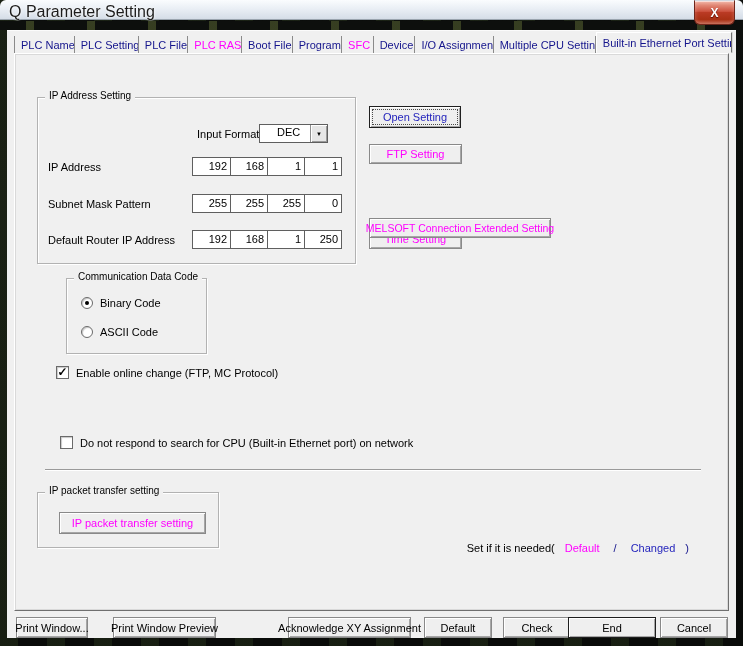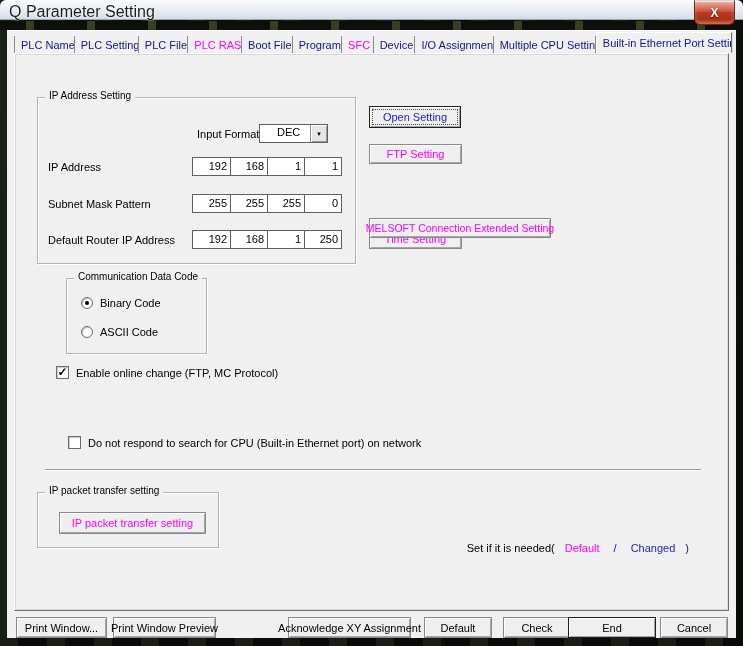--- a/index.html
+++ b/index.html
@@ -238,37 +238,37 @@
       <div class="radio-row" style="left:14px; top:47px;">
         <span class="radio-circ"></span>
         <span class="opt-label">ASCII Code</span>
       </div>
     </div>
 
     <div class="check-row" style="left:41px; top:312px;">
       <span class="check-box on"></span>
       <span class="opt-label">Enable online change (FTP, MC Protocol)</span>
     </div>
-    <div class="check-row" style="left:53px; top:382px;">
+    <div class="check-row" style="left:45px; top:382px;">
       <span class="check-box"></span>
       <span class="opt-label">Do not respond to search for CPU (Built-in Ethernet port) on network</span>
     </div>
 
     <div class="hsep" style="left:30px; top:415px; width:656px;"></div>
 
     <div class="group" style="left:22px; top:438px; width:182px; height:56px;">
       <div class="group-label">IP packet transfer setting</div>
     </div>
     <div class="btn magenta" style="left:44px; top:458px; width:147px; height:22px;">IP packet transfer setting</div>
 
     <div class="legend" style="right:39px; top:488px;">
       <span>Set if it is needed(</span><span class="m">Default</span><span class="sl">/</span><span class="c">Changed</span><span class="p">)</span>
     </div>
   </div>
 
-  <div class="btn" style="left:9px; top:586px; width:91px; height:21px;">Print Window...</div>
+  <div class="btn" style="left:9px; top:586px; width:72px; height:21px;">Print Window...</div>
   <div class="btn" style="left:106px; top:586px; width:103px; height:21px;">Print Window Preview</div>
   <div class="btn" style="left:281px; top:586px; width:123px; height:21px;">Acknowledge XY Assignment</div>
   <div class="btn" style="left:417px; top:586px; width:68px; height:21px;">Default</div>
   <div class="btn" style="left:496px; top:586px; width:68px; height:21px;">Check</div>
   <div class="btn default-btn" style="left:561px; top:586px; width:88px; height:21px;">End</div>
   <div class="btn" style="left:653px; top:586px; width:68px; height:21px;">Cancel</div>
 </div>
 
 </body></html>

